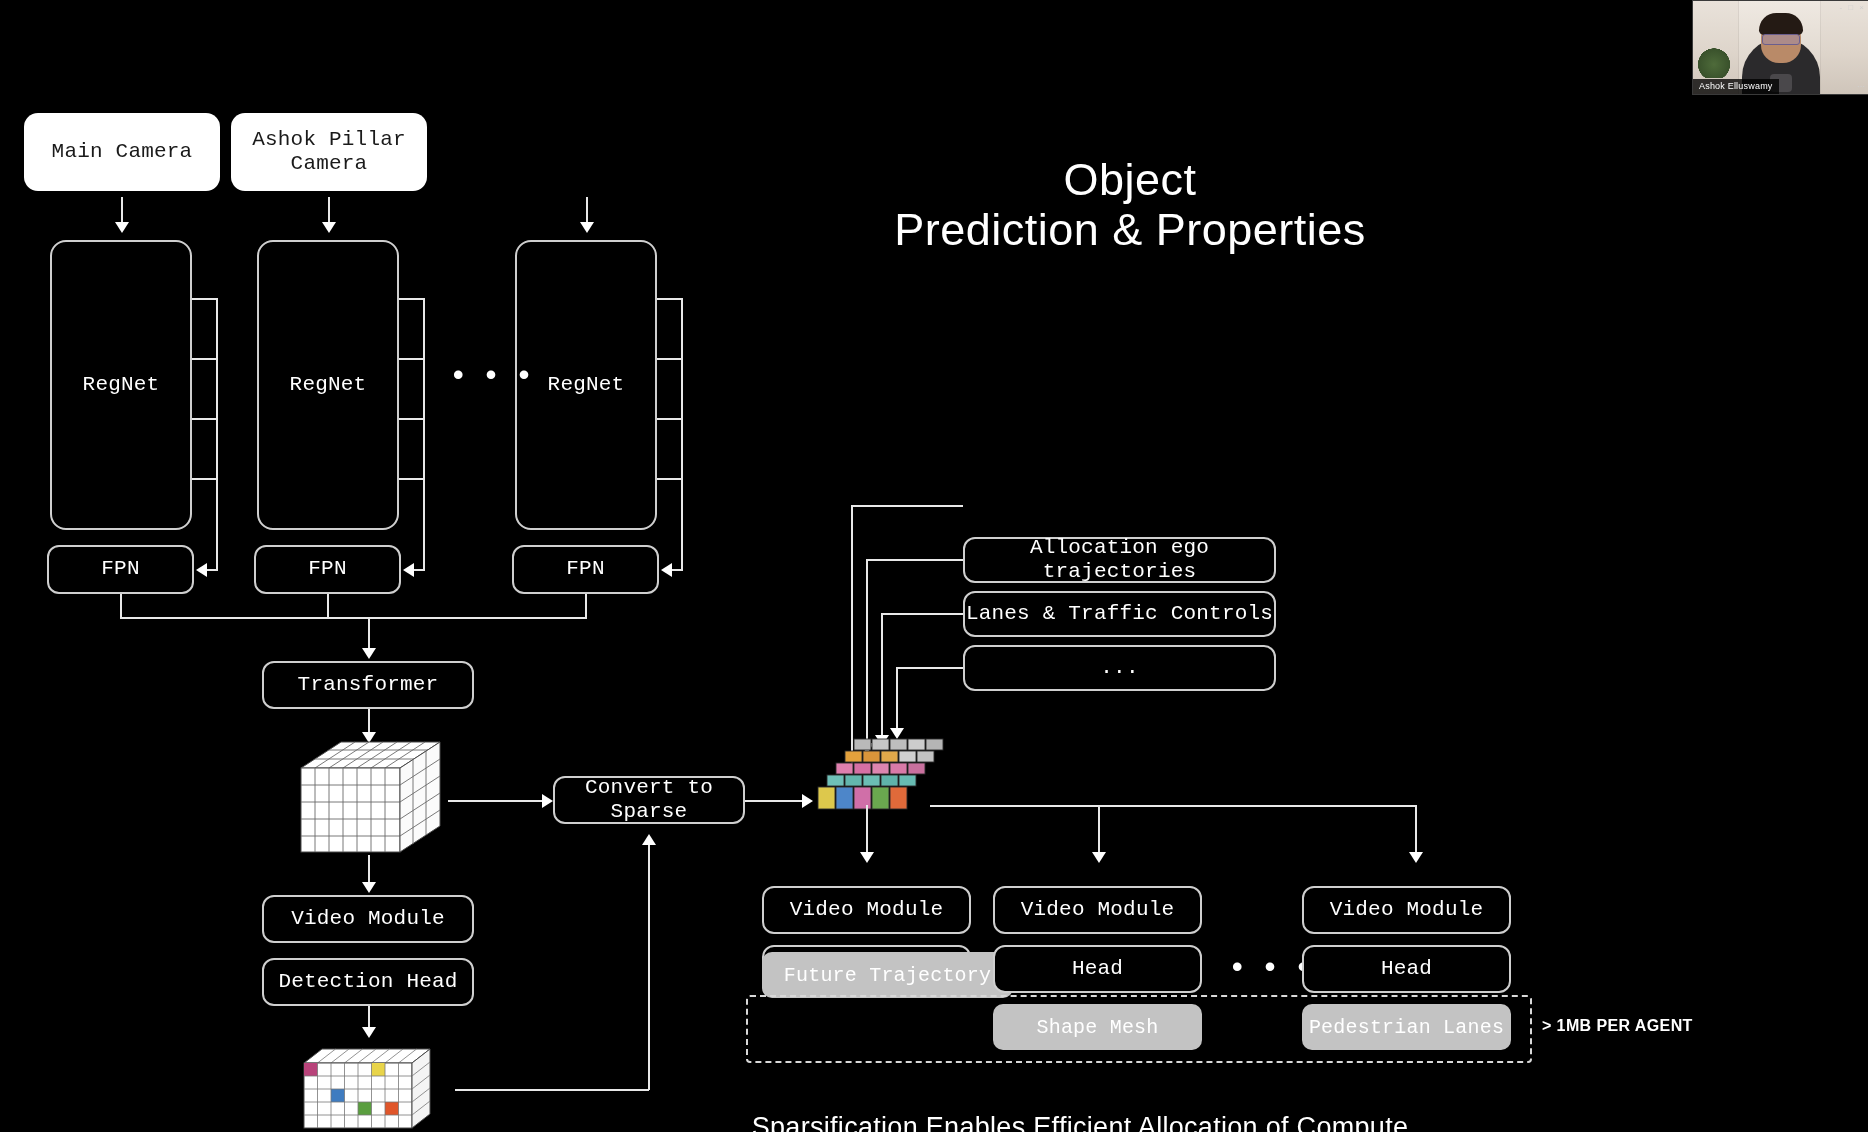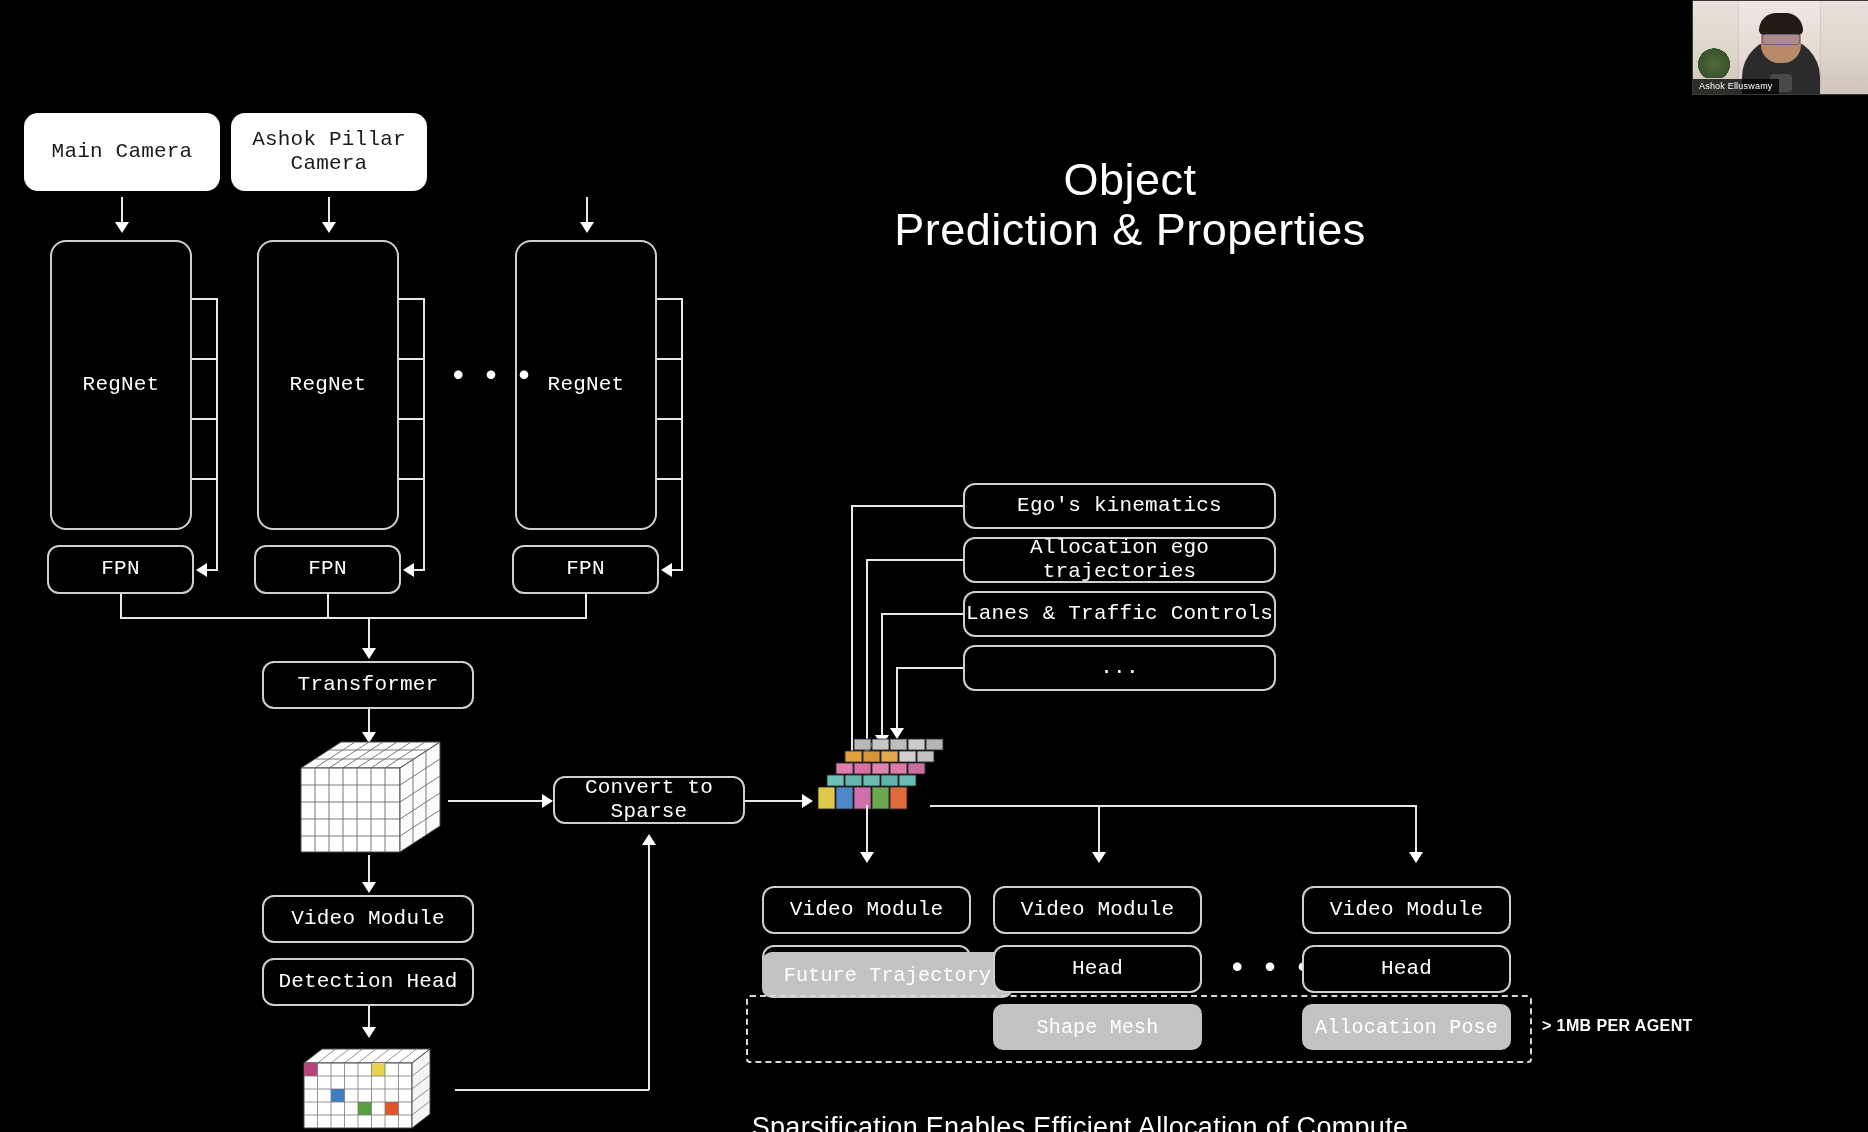--- a/index.html
+++ b/index.html
@@ -415,23 +415,20 @@
       <polygon points="116,20 134,6 134,71 116,85" fill="#f4f4f4" stroke="#4a4a4a" stroke-width="1"></polygon>
       <g stroke="#777" stroke-width="0.8" fill="none">
         <line x1="116" y1="33" x2="134" y2="19"></line>
         <line x1="116" y1="46" x2="134" y2="32"></line>
         <line x1="116" y1="59" x2="134" y2="45"></line>
         <line x1="116" y1="72" x2="134" y2="58"></line>
       </g>
     </svg>
   </div>
 
-  <div class="node" style="left:963px; top:483px; width:313px; height:46px;">
-    <span>Ego's kinematics</span>
-  </div>
   <div class="node" style="left:963px; top:537px; width:313px; height:46px;">
     <span>Allocation ego trajectories</span>
   </div>
   <div class="node" style="left:963px; top:591px; width:313px; height:46px;">
     <span>Lanes &amp; Traffic Controls</span>
   </div>
   <div class="node" style="left:963px; top:645px; width:313px; height:46px;">
     <span>...</span>
   </div>
 
@@ -528,21 +525,21 @@
 
   <div class="dots" style="left:1232px; top:952px;">• • •</div>
 
   <div class="node" style="left:1302px; top:886px; width:209px; height:48px;">
     <span>Video Module</span>
   </div>
   <div class="node" style="left:1302px; top:945px; width:209px; height:48px;">
     <span>Head</span>
   </div>
   <div class="node grey" style="left:1302px; top:1004px; width:209px; height:46px;">
-    <span>Allocation Pose</span>
+    <span>Pedestrian Lanes</span>
   </div>
 
   <div id="dashedGroup" style="left:746px; top:995px; width:782px; height:64px;"></div>
 
   <div id="perAgent" style="left:1542px; top:1017px;">&gt; 1MB PER AGENT</div>
 
   <div id="caption" style="left:650px; top:1096px; width:860px;margin-top:16px;">Sparsification Enables Efficient Allocation of Compute</div>
 
   <div id="webcam" style="left:1692px; top:0px; width:176px; height:93px;">
     <div class="room"></div>

